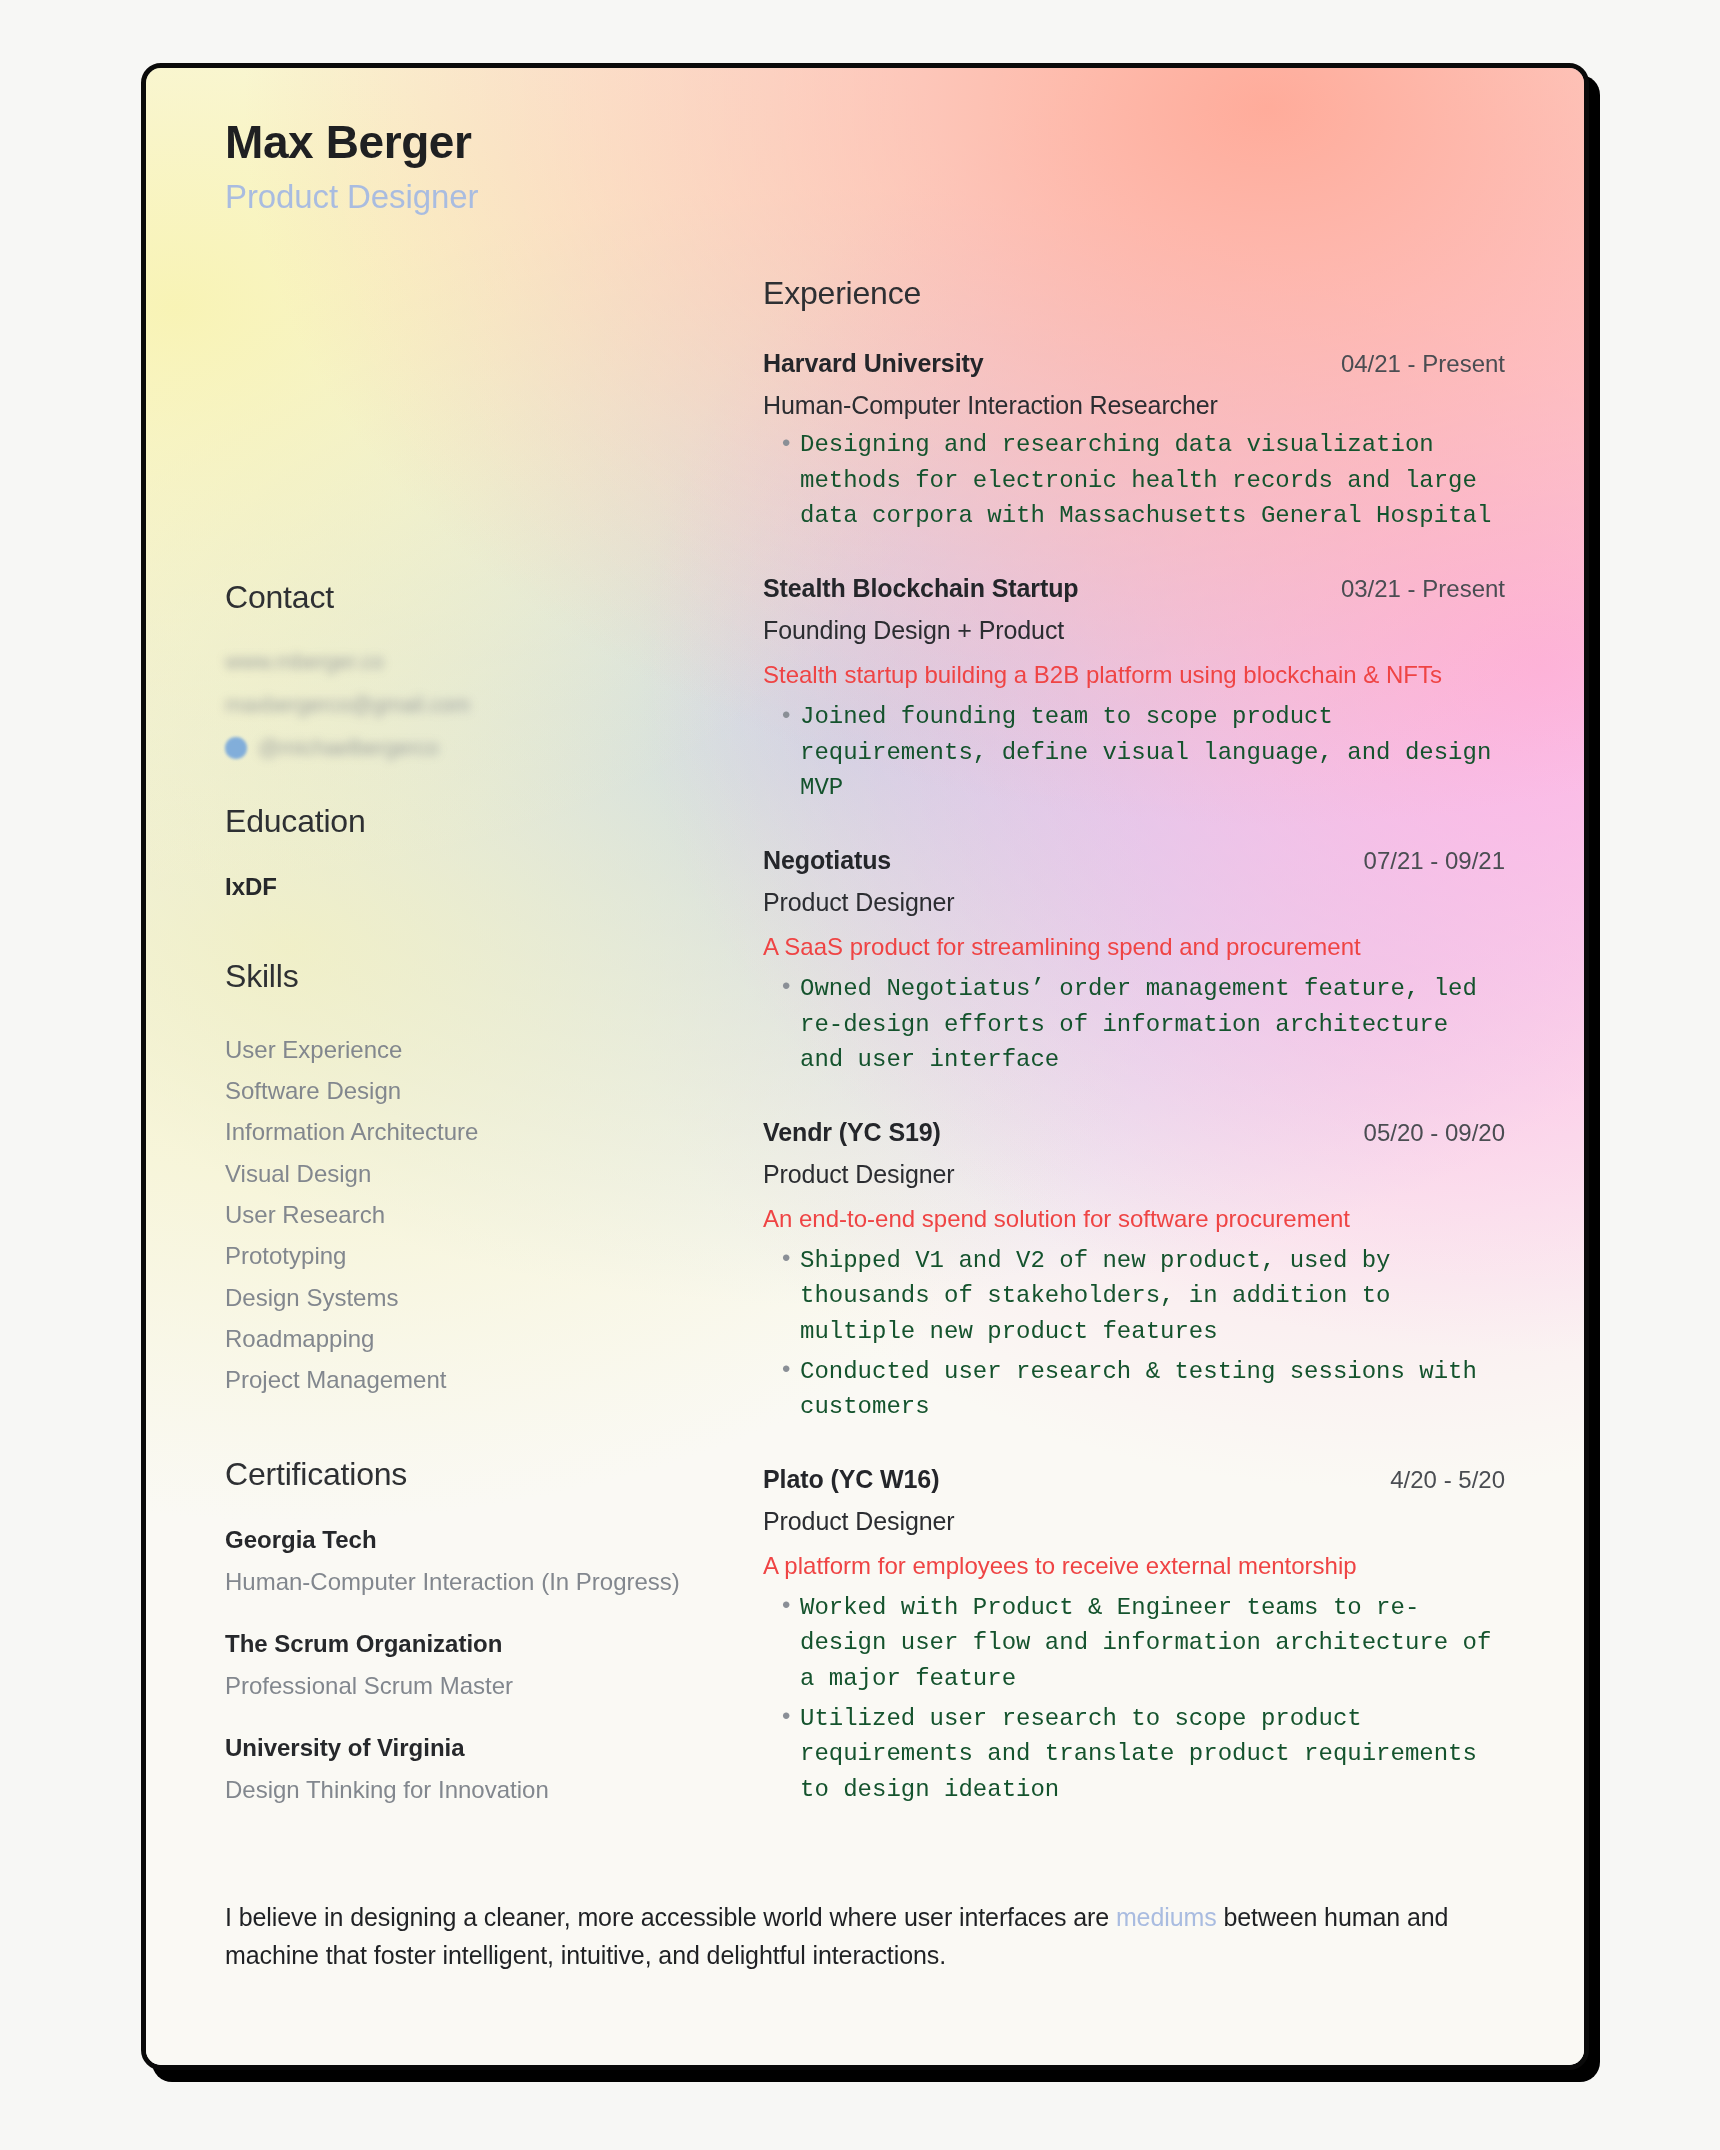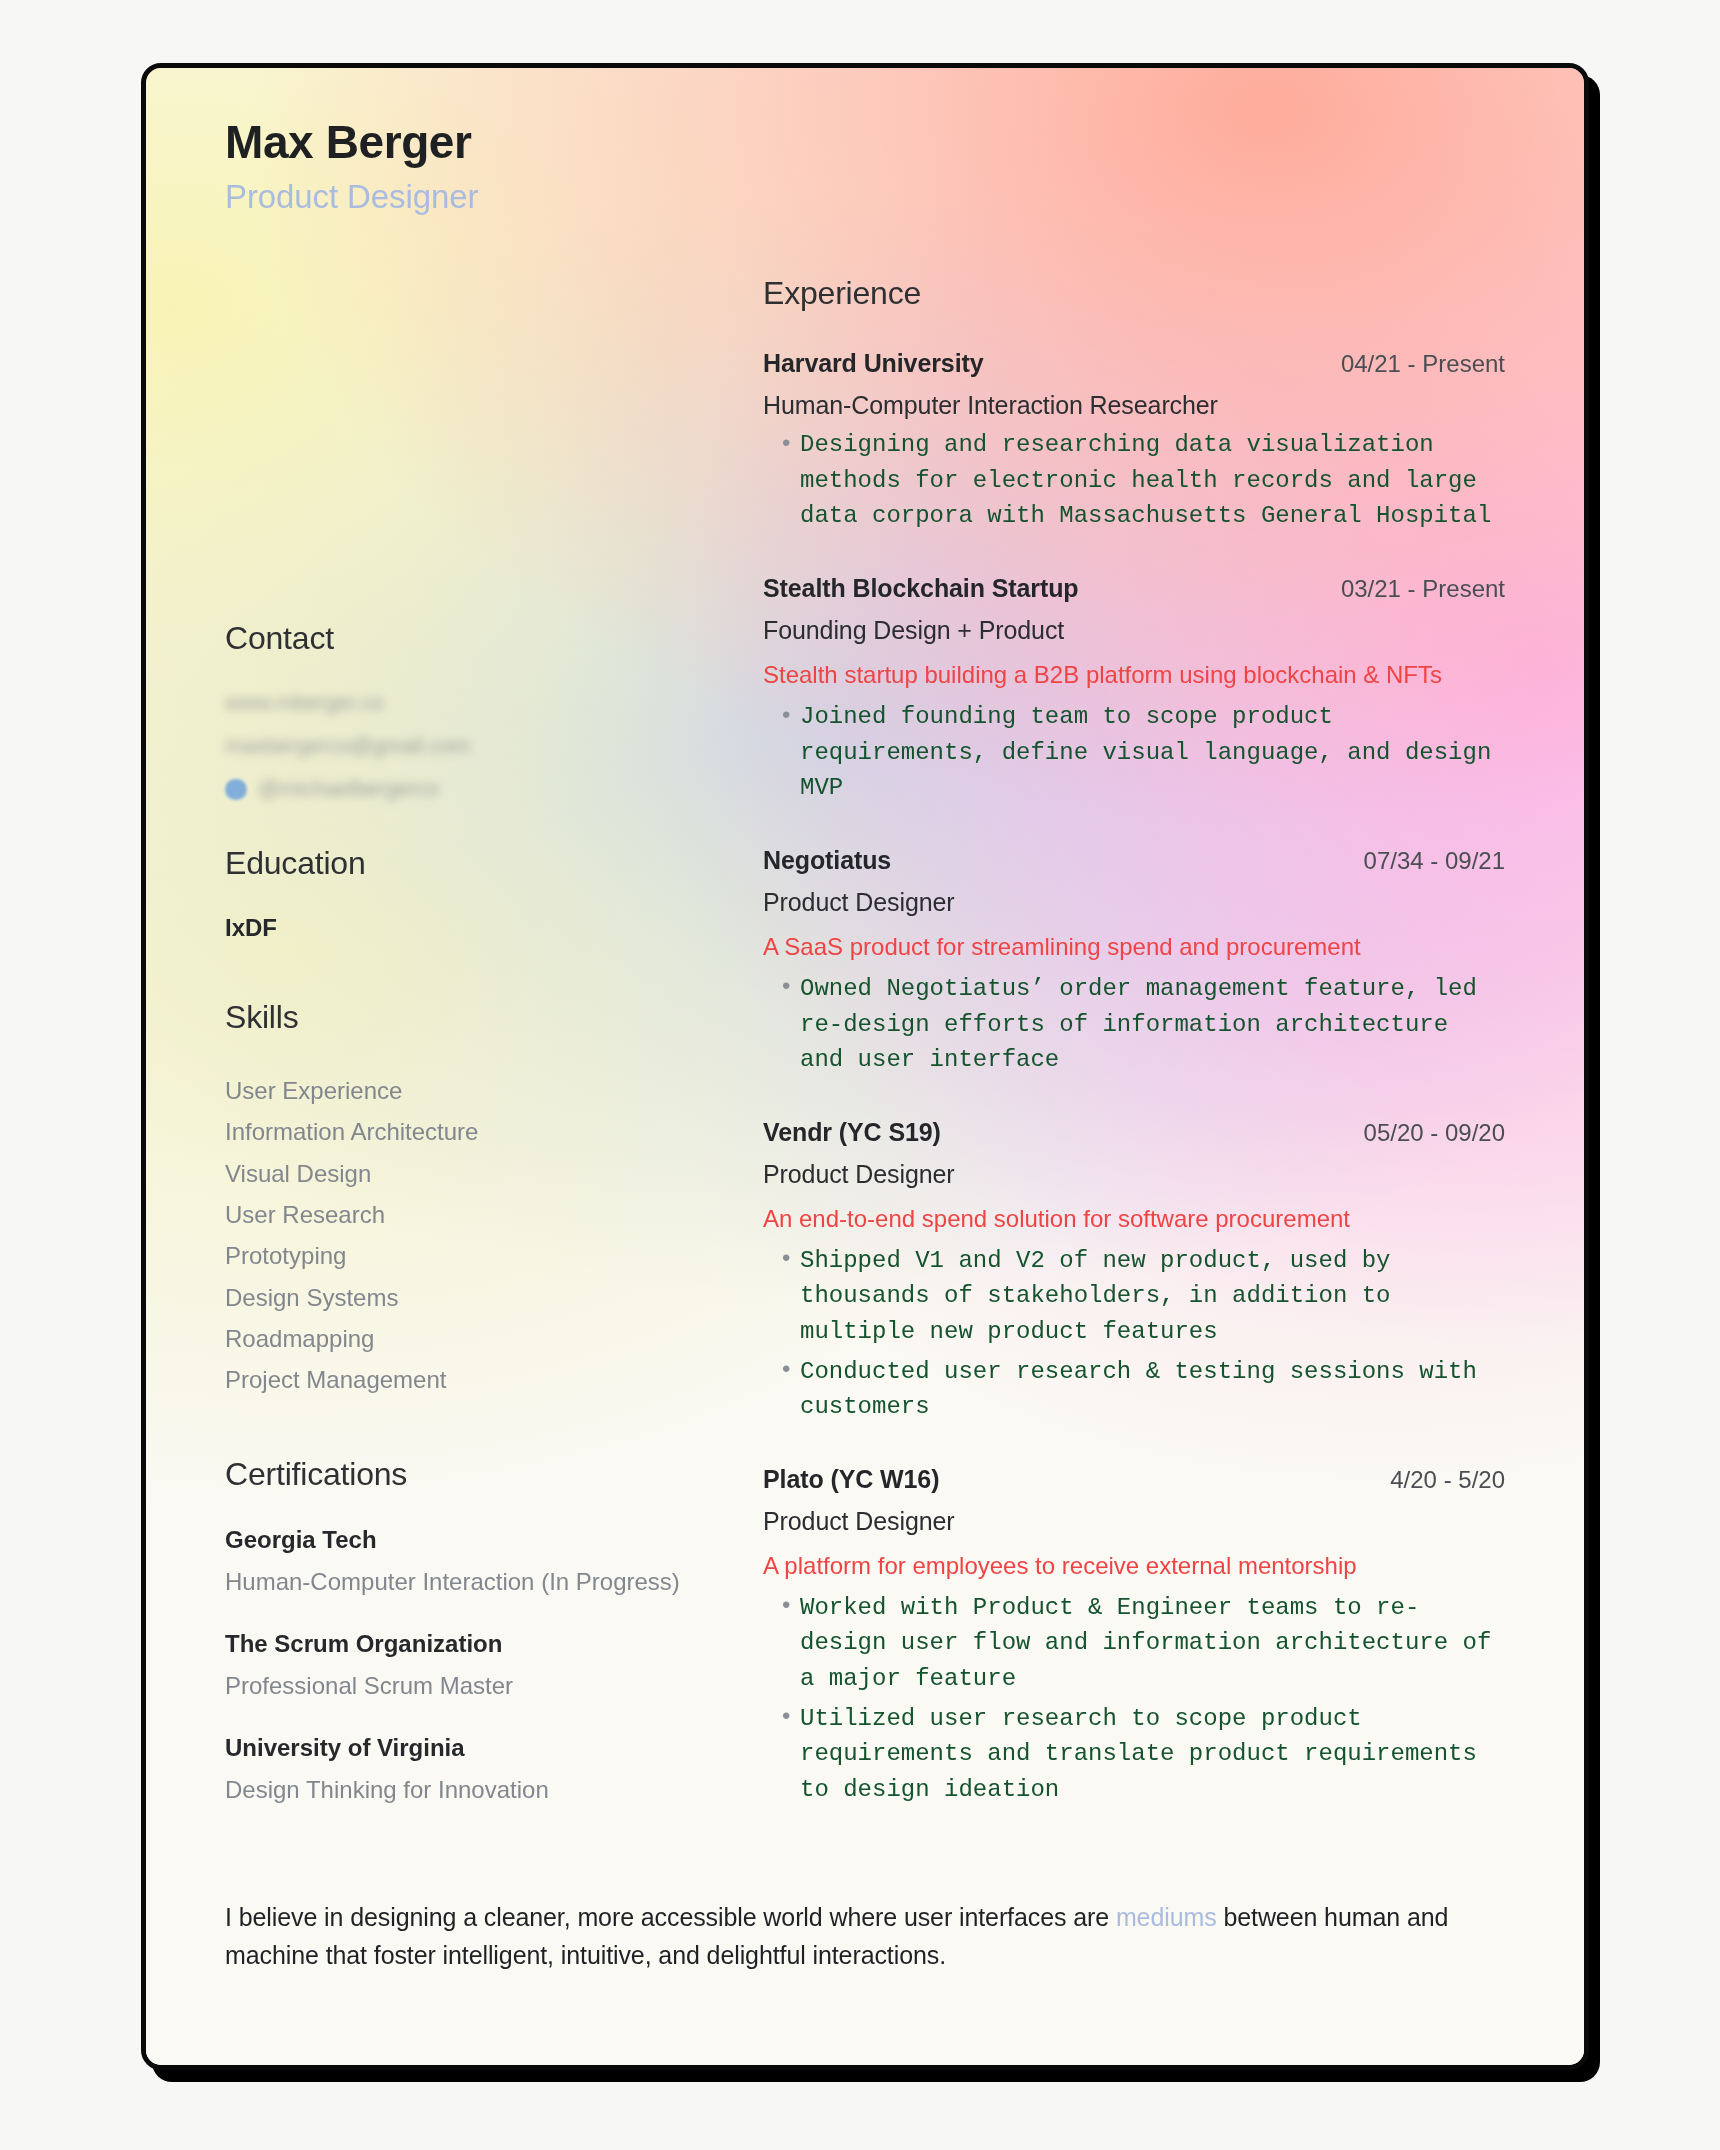--- a/index.html
+++ b/index.html
@@ -283,20 +283,21 @@
             <div class="section-title">Education</div>
             <div class="entry entry-first">
               <div class="entry-org">IxDF</div>
             </div>
           </div>
 
           <div class="block-gap-lg">
             <div class="section-title">Skills</div>
             <div class="skills-list">
               <div class="skill">User Experience</div>
+              <div class="skill">Software Design</div>
               <div class="skill">Information Architecture</div>
               <div class="skill">Visual Design</div>
               <div class="skill">User Research</div>
               <div class="skill">Prototyping</div>
               <div class="skill">Design Systems</div>
               <div class="skill">Roadmapping</div>
               <div class="skill">Project Management</div>
             </div>
           </div>
 
@@ -344,21 +345,21 @@
             <div class="exp-title">Founding Design + Product</div>
             <div class="exp-summary">Stealth startup building a B2B platform using blockchain &amp; NFTs</div>
             <ul class="exp-bullets">
               <li>Joined founding team to scope product requirements, define visual language, and design MVP</li>
             </ul>
           </div>
 
           <div class="exp">
             <div class="exp-head">
               <span class="exp-company">Negotiatus</span>
-              <span class="exp-dates">07/34 - 09/21</span>
+              <span class="exp-dates">07/21 - 09/21</span>
             </div>
             <div class="exp-title">Product Designer</div>
             <div class="exp-summary">A SaaS product for streamlining spend and procurement</div>
             <ul class="exp-bullets">
               <li>Owned Negotiatus’ order management feature, led re-design efforts of information architecture and user interface</li>
             </ul>
           </div>
 
           <div class="exp">
             <div class="exp-head">

